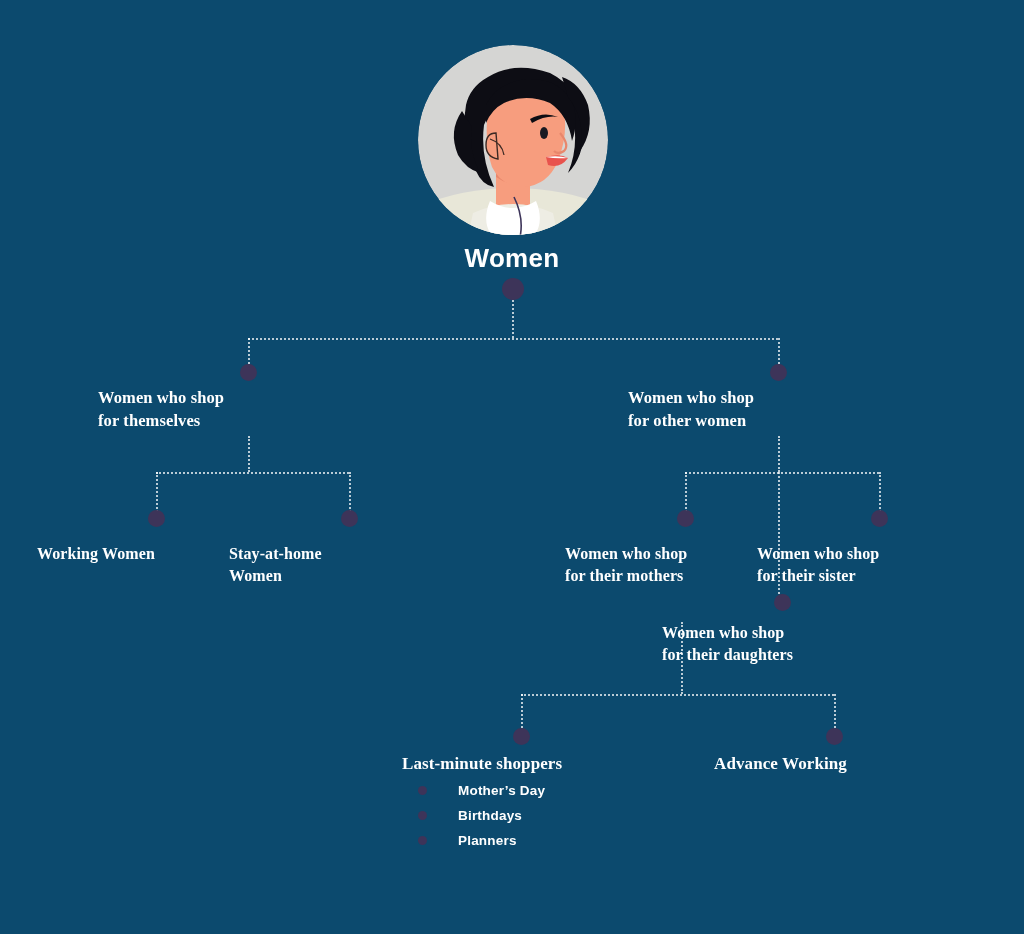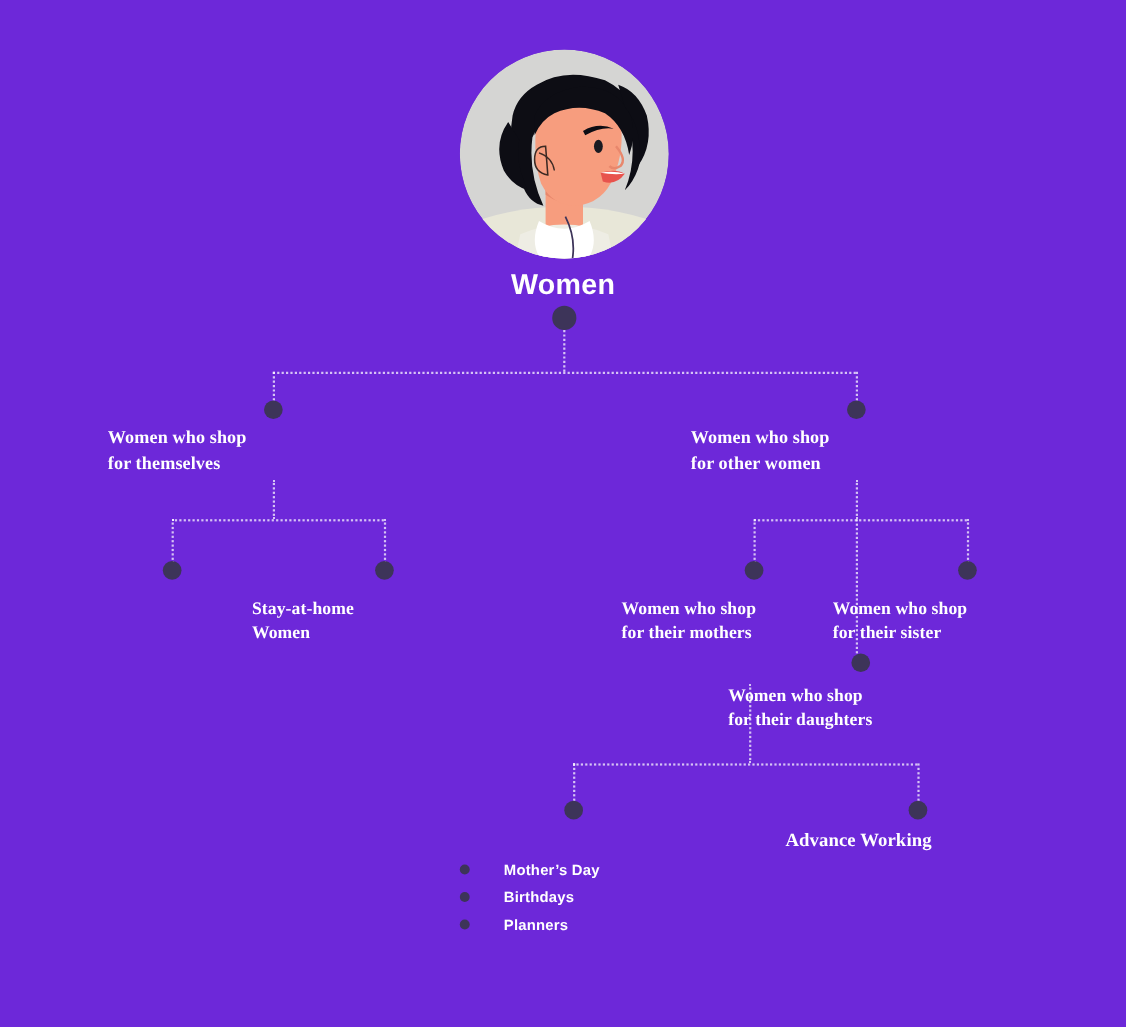--- a/index.html
+++ b/index.html
@@ -9,21 +9,21 @@
     height: 934px;
     background: #5a4bc4;
     font-family: "Liberation Sans", sans-serif;
     overflow: hidden;
   }
 
   #canvas {
     position: relative;
     width: 1024px;
     height: 934px;
-    background: #6d28d9;
+    background: #0c4a6e;
   }
 
   
   .vline {
     position: absolute;
     width: 0;
     border-left: 2px dotted rgba(255,255,255,0.72);
   }
   .hline {
     position: absolute;
@@ -168,20 +168,21 @@
   <div class="node-dot dot-md" style="left:240px; top:364px;"></div>
   <div class="node-label lvl1" style="left:98px; top:387px; width:300px;">Women who shop
 for themselves</div>
 
   <div class="vline" style="left:248px; top:436px; height:36px;"></div>
   <div class="hline" style="left:156px; top:472px; width:193px;"></div>
   <div class="vline" style="left:156px; top:472px; height:40px;"></div>
   <div class="vline" style="left:349px; top:472px; height:40px;"></div>
 
   <div class="node-dot dot-md" style="left:148px; top:510px;"></div>
+  <div class="node-label lvl2" style="left:37px; top:543px; width:240px;">Working Women</div>
 
   <div class="node-dot dot-md" style="left:341px; top:510px;"></div>
   <div class="node-label lvl2" style="left:229px; top:543px; width:240px;">Stay-at-home
 Women</div>
 
   <div class="node-dot dot-md" style="left:770px; top:364px;"></div>
   <div class="node-label lvl1" style="left:628px; top:387px; width:300px;">Women who shop
 for other women</div>
 
   <div class="vline" style="left:778px; top:436px; height:36px;"></div>
@@ -202,20 +203,21 @@
   <div class="node-dot dot-md" style="left:774px; top:594px;"></div>
   <div class="node-label lvl3" style="left:662px; top:622px; width:240px;">Women who shop
 for their daughters</div>
 
   <div class="vline" style="left:681px; top:622px; height:72px;"></div>
   <div class="hline" style="left:521px; top:694px; width:313px;"></div>
   <div class="vline" style="left:521px; top:694px; height:38px;"></div>
   <div class="vline" style="left:834px; top:694px; height:38px;"></div>
 
   <div class="node-dot dot-md" style="left:513px; top:728px;"></div>
+  <div class="node-label leaf-big" style="left:402px; top:752px; width:240px;">Last-minute shoppers</div>
 
   <div class="node-dot dot-md" style="left:826px; top:728px;"></div>
   <div class="node-label leaf-big" style="left:714px; top:752px; width:240px;">Advance Working</div>
 
   <div id="occasion-list">
     <div class="occ-item">
       <span class="occ-dot"></span>
       <span class="occ-text">Mother’s Day</span>
     </div>
     <div class="occ-item">

